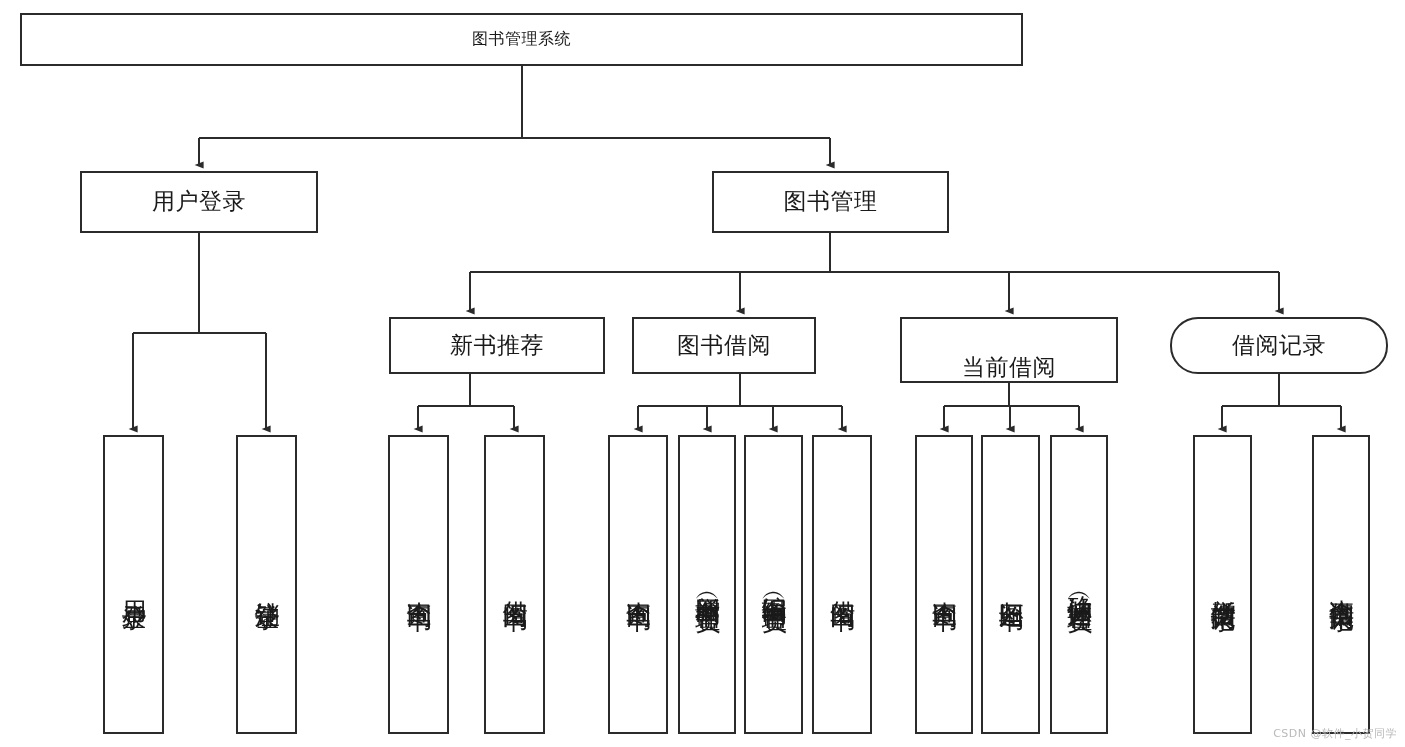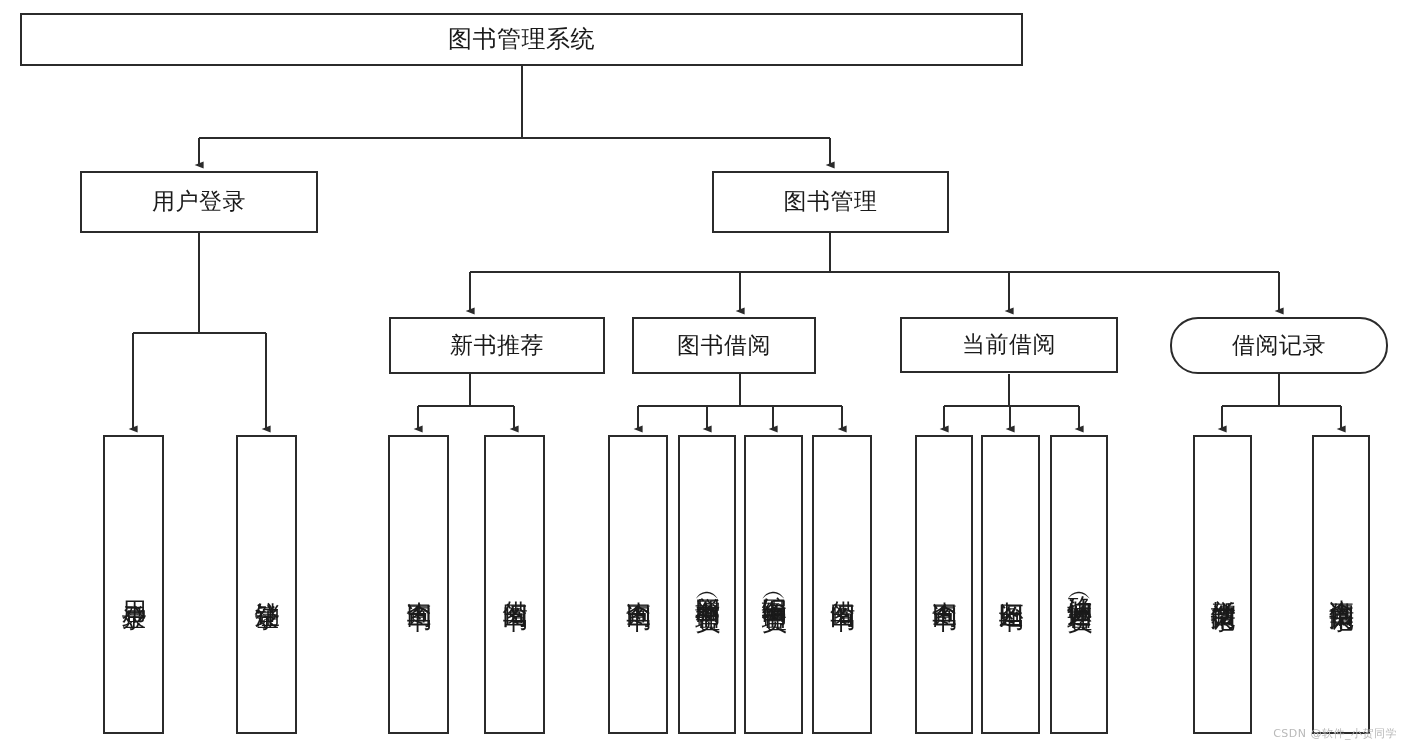--- a/index.html
+++ b/index.html
@@ -42,21 +42,21 @@
     color: #1a1a1a;
     white-space: pre;
   }
   
   .node.horiz .node-label {
     writing-mode: horizontal-tb;
     font-size: 23px;
     letter-spacing: 0.5px;
   }
   .node.root .node-label {
-    font-size: 24px;
+    font-size: 16px;
   }
   
   .node.vert {
     align-items: center;
     justify-content: center;
   }
   .node.vert .node-label {
     writing-mode: vertical-rl;
     text-orientation: upright;
     font-size: 25px;
@@ -140,21 +140,21 @@
   <div class="node horiz" style="left:712px; top:171px; width:237px; height:62px;">
     <span class="node-label">图书管理</span>
   </div>
 
   <div class="node horiz" style="left:362px; top:317px; width:216px; height:57px;margin-left:27px;">
     <span class="node-label">新书推荐</span>
   </div>
   <div class="node horiz" style="left:632px; top:317px; width:184px; height:57px;">
     <span class="node-label">图书借阅</span>
   </div>
-  <div class="node horiz" style="left:900px; top:317px; width:218px; height:56px;">
+  <div class="node horiz" style="left:900px; top:317px; width:218px; height:66px;align-items:flex-end;">
     <span class="node-label">当前借阅</span>
   </div>
   <div class="node horiz" style="left:1170px; top:317px; width:218px; height:57px;border-radius:28px;">
     <span class="node-label">借阅记录</span>
   </div>
 
   <div class="node vert" style="left:103px; top:435px; width:61px; height:299px;">
     <span class="node-label">用户登录</span>
   </div>
   <div class="node vert" style="left:236px; top:435px; width:61px; height:299px;">

